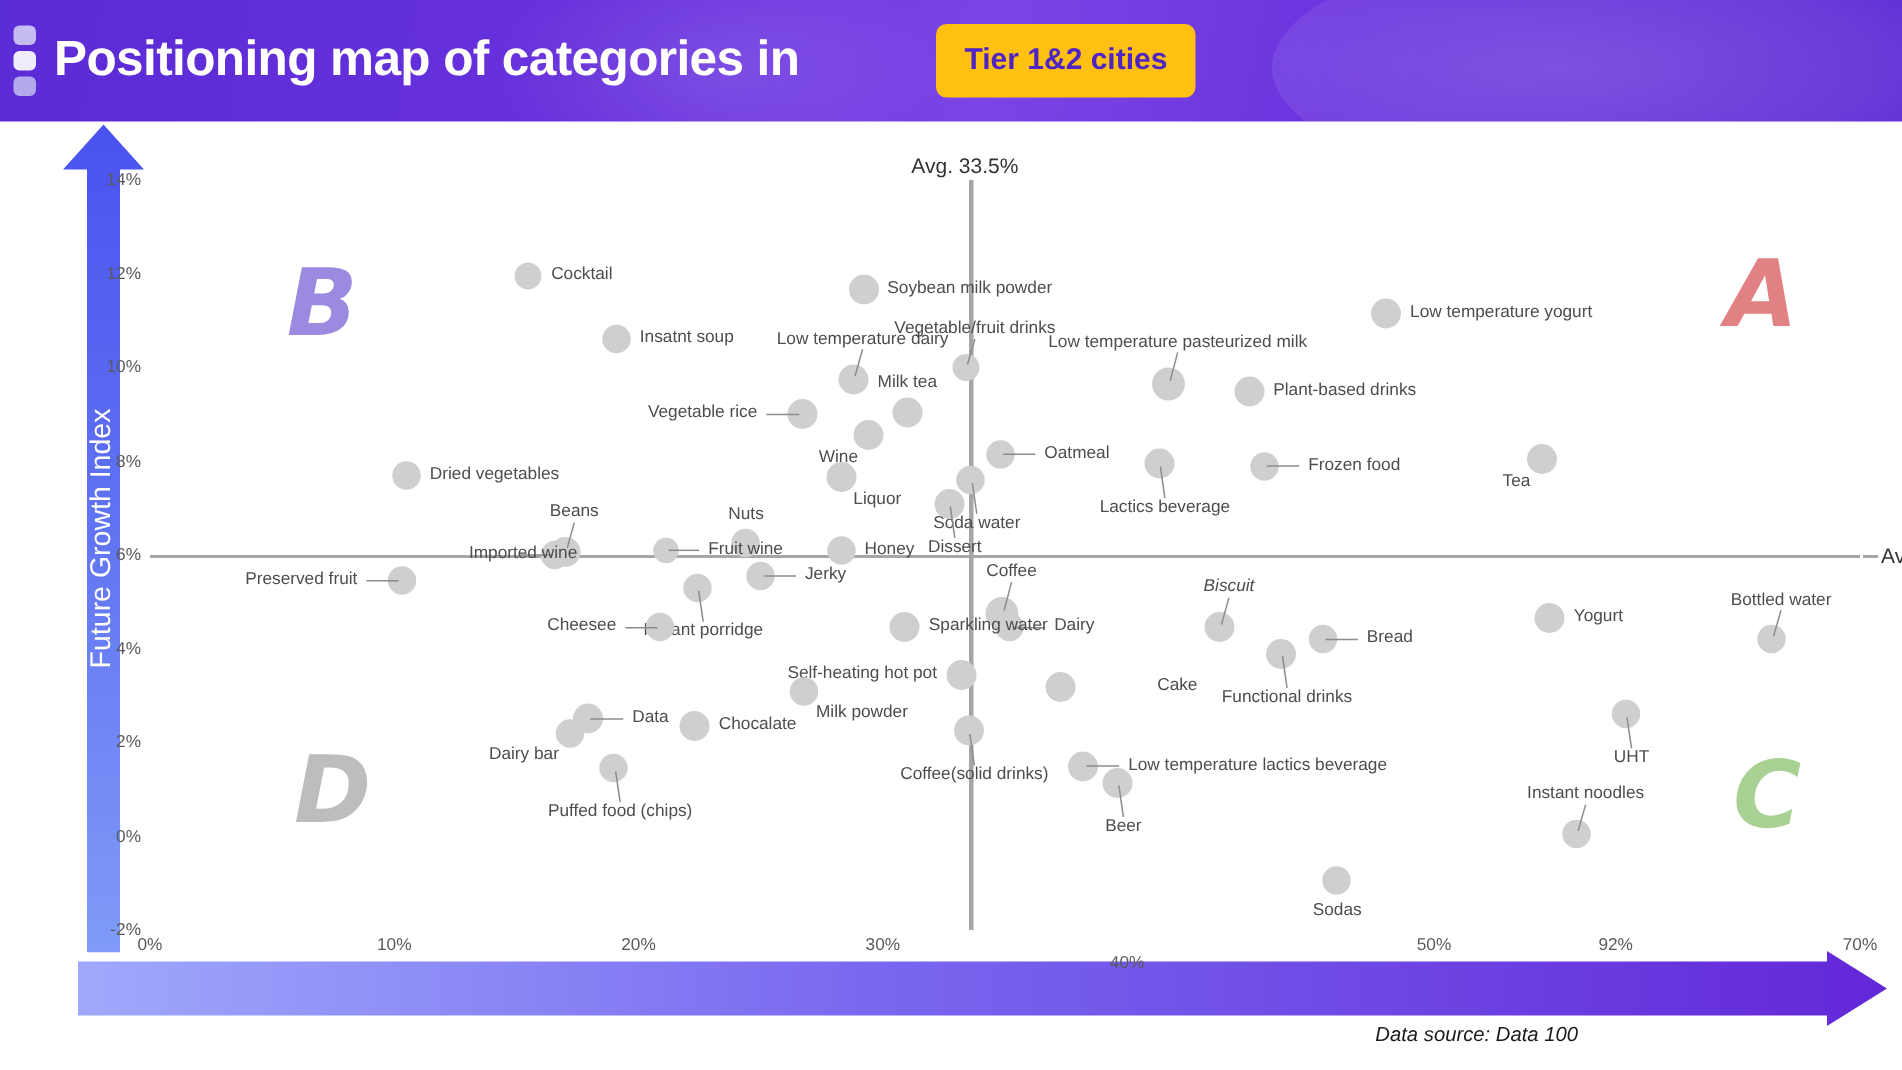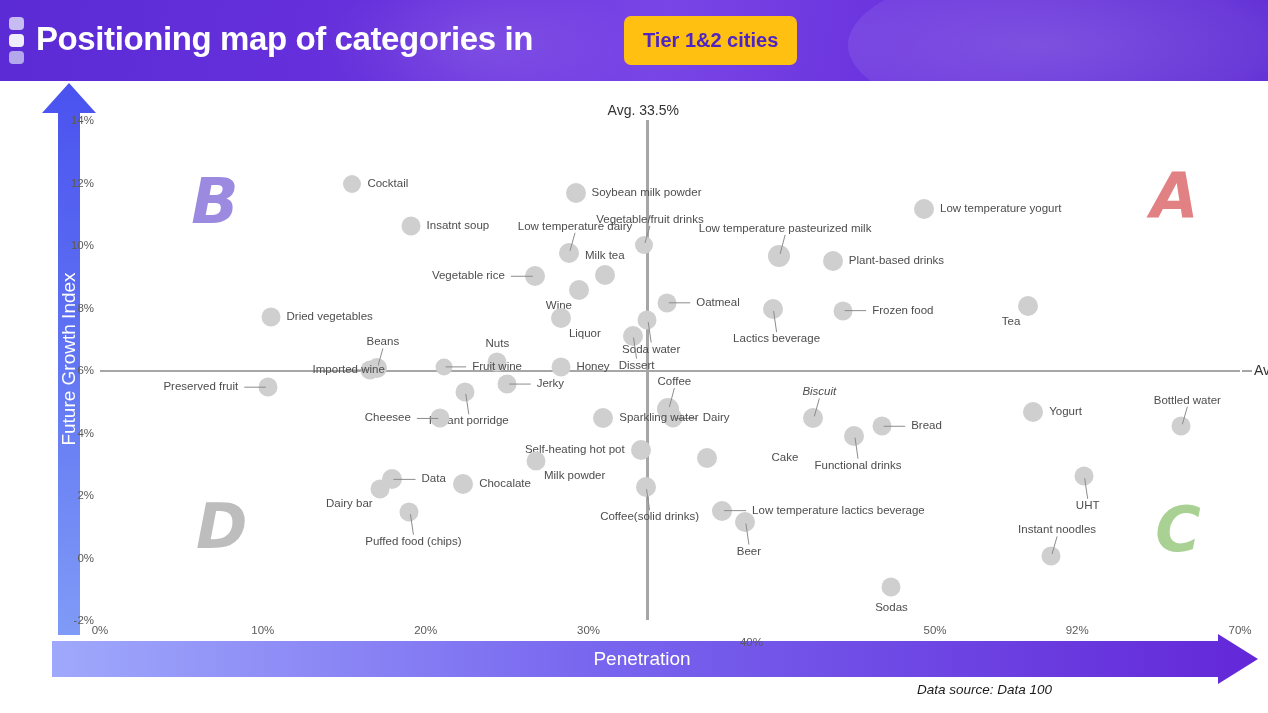--- a/index.html
+++ b/index.html
@@ -167,38 +167,37 @@
   <svg id="xaxis-arrow" viewBox="0 0 1206 50" preserveAspectRatio="none">
     <defs>
       <linearGradient id="xgrad" x1="0" y1="0" x2="1" y2="0">
         <stop offset="0%" stop-color="#9fa9fb"></stop>
         <stop offset="45%" stop-color="#7866ef"></stop>
         <stop offset="100%" stop-color="#6327d8"></stop>
       </linearGradient>
     </defs>
     <polygon points="0,7 1166,7 1166,0 1206,25 1166,50 1166,43 0,43" fill="url(#xgrad)"></polygon>
   </svg>
-  <div id="xaxis-title">Penetration</div>
 
   <div id="plot">
       <div class="ytick" style="top: 500px;">-2%</div>
       <div class="ytick" style="top: 437.5px;">0%</div>
       <div class="ytick" style="top: 375px;">2%</div>
       <div class="ytick" style="top: 312.5px;">4%</div>
       <div class="ytick" style="top: 250px;">6%</div>
       <div class="ytick" style="top: 187.5px;">8%</div>
       <div class="ytick" style="top: 125px;">10%</div>
       <div class="ytick" style="top: 62.5px;">12%</div>
       <div class="ytick" style="top: 0px;">14%</div>
       <div class="xtick" style="left: 0px;">0%</div>
       <div class="xtick" style="left: 162.857px;">10%</div>
       <div class="xtick" style="left: 325.714px;">20%</div>
       <div class="xtick" style="left: 488.571px;">30%</div>
       <div class="xtick" style="left: 651.429px; margin-top: 16px;">40%</div>
-      <div class="xtick" style="left: 835px;">50%</div>
+      <div class="xtick" style="left: 856px;">50%</div>
       <div class="xtick" style="left: 977.143px;">92%</div>
       <div class="xtick" style="left: 1140px;">70%</div>
       <div class="avg-line-v" style="left: 545.571px; background: rgb(166, 166, 166);"></div>
       <div class="avg-label" style="left: 507.571px; top: -18px;">Avg. 33.5%</div>
       <div class="avg-line-h" style="top: 250px; background: rgb(166, 166, 166);"></div>
       <div class="avg-label" style="left: 1154px; top: 242px;">Avg. 6%</div>
       <div style="position: absolute; width: 10px; height: 2px; background: rgb(166, 166, 166); left: 1142px; top: 250px;"></div>
       <div class="quad-letter" style="left: 1050.43px; top: 45px; color: rgb(226, 129, 131);">A</div>
       <div class="quad-letter" style="left: 91.2px; top: 51.25px; color: rgb(155, 138, 224);">B</div>
       <div class="quad-letter" style="left: 1055.31px; top: 379.375px; color: rgb(169, 209, 148);">C</div>

